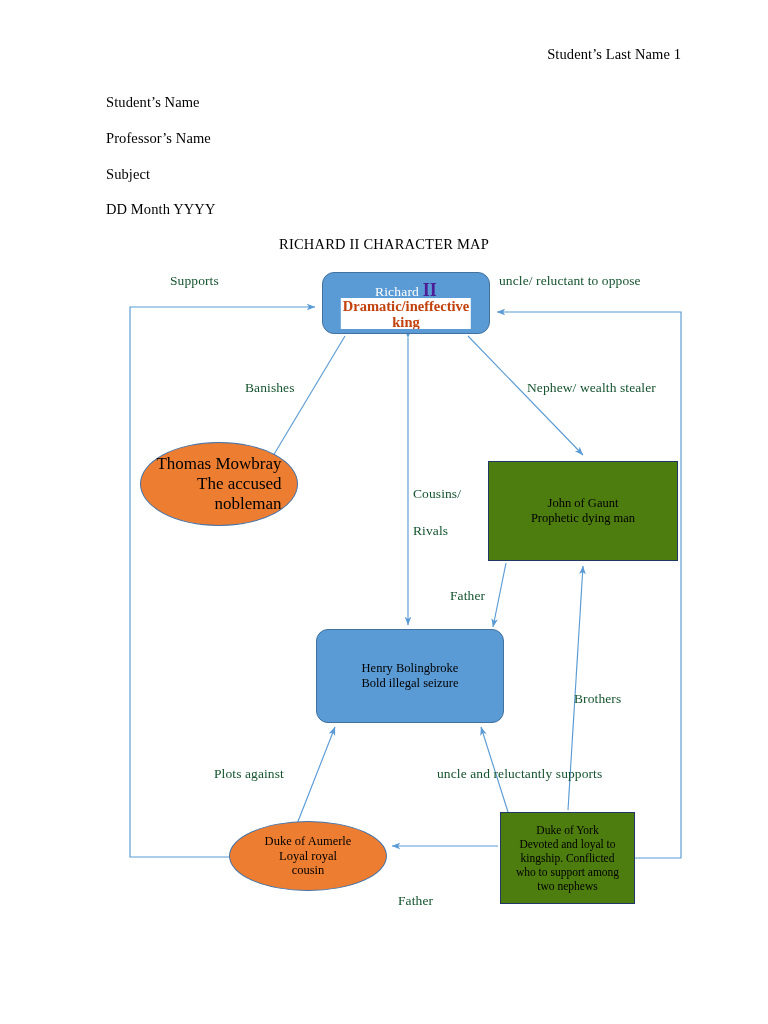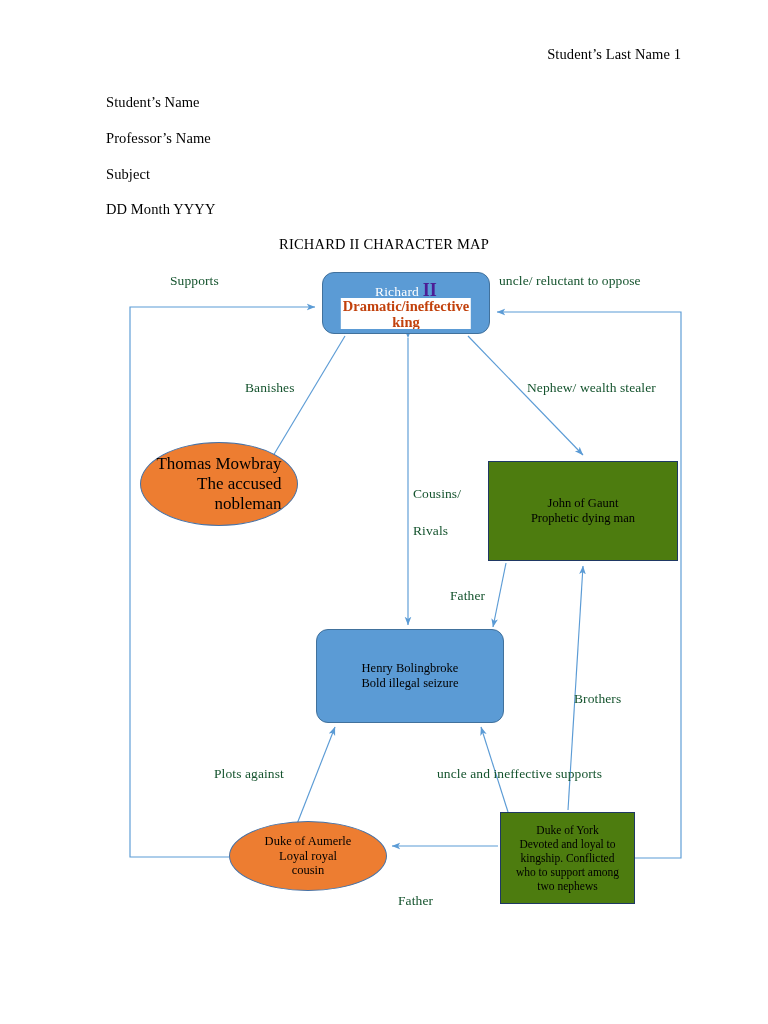--- a/index.html
+++ b/index.html
@@ -309,17 +309,17 @@
 
     <div class="edge-label" id="lbl-supports">Supports</div>
     <div class="edge-label" id="lbl-uncle-oppose">uncle/ reluctant to oppose</div>
     <div class="edge-label" id="lbl-banishes">Banishes</div>
     <div class="edge-label" id="lbl-nephew">Nephew/ wealth stealer</div>
     <div class="edge-label" id="lbl-cousins">Cousins/</div>
     <div class="edge-label" id="lbl-rivals">Rivals</div>
     <div class="edge-label" id="lbl-father-1">Father</div>
     <div class="edge-label" id="lbl-brothers">Brothers</div>
     <div class="edge-label" id="lbl-plots">Plots against</div>
-    <div class="edge-label" id="lbl-uncle-support">uncle and ineffective supports</div>
+    <div class="edge-label" id="lbl-uncle-support">uncle and reluctantly supports</div>
     <div class="edge-label" id="lbl-father-2">Father</div>
 
   </div>
 </div>
 
 </body></html>

